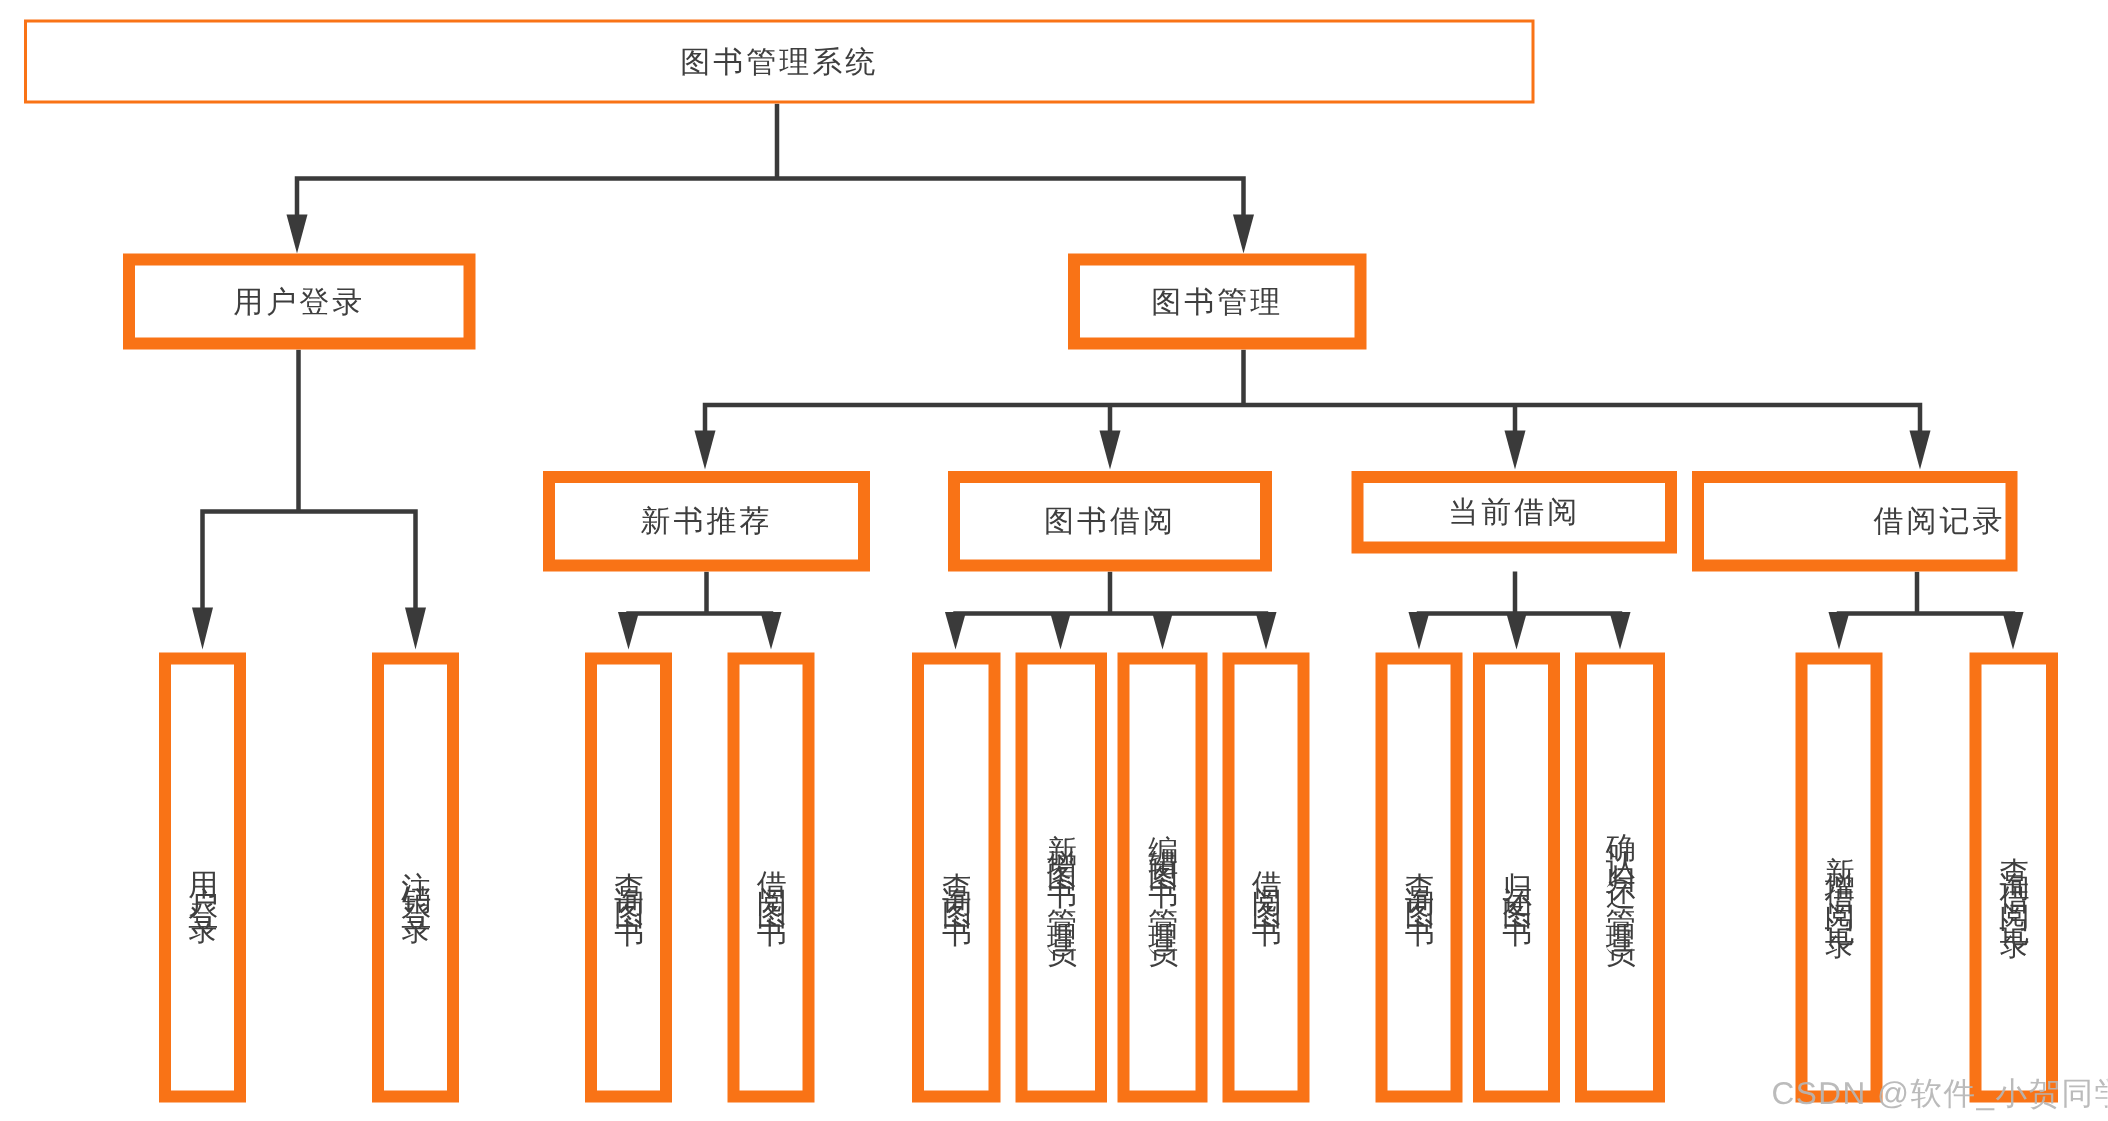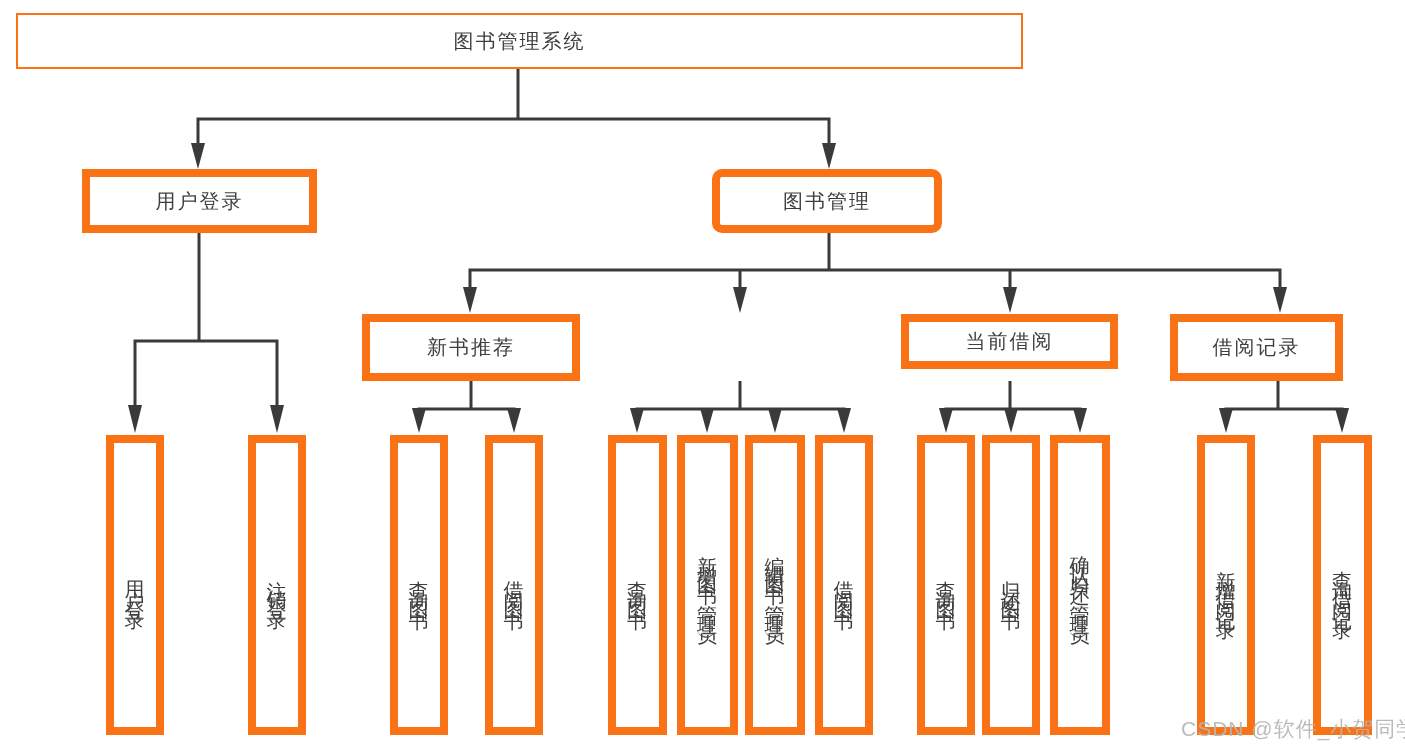--- a/index.html
+++ b/index.html
@@ -70,31 +70,34 @@
     <polygon points="1335,408 1349,408 1342,433"></polygon>
   </svg>
 
   <div class="box root" style="left:16px; top:13px; width:1007px; height:56px; border-width:2px;">
     <span class="hlabel">图书管理系统</span>
   </div>
 
   <div class="box" style="left:82px; top:169px; width:235px; height:64px;">
     <span class="hlabel">用户登录</span>
   </div>
-  <div class="box" style="left:712px; top:169px; width:230px; height:64px;border-radius:10px;">
+  <div class="box" style="left:712px; top:169px; width:199px; height:64px;">
     <span class="hlabel">图书管理</span>
   </div>
 
   <div class="box" style="left:362px; top:314px; width:218px; height:67px;font-family:Liberation Mono, monospace;">
     <span class="hlabel">新书推荐</span>
   </div>
+  <div class="box" style="left:632px; top:314px; width:216px; height:67px;">
+    <span class="hlabel">图书借阅</span>
+  </div>
   <div class="box" style="left:901px; top:314px; width:217px; height:55px;">
     <span class="hlabel">当前借阅</span>
   </div>
-  <div class="box" style="left:1170px; top:314px; width:173px; height:67px;">
+  <div class="box" style="left:1128px; top:314px; width:217px; height:67px;justify-content:flex-end;">
     <span class="hlabel">借阅记录</span>
   </div>
 
   <div class="box" style="left:106px; top:435px; width:58px; height:300px;">
     <span class="vlabel">用户登录</span>
   </div>
   <div class="box" style="left:248px; top:435px; width:58px; height:300px;">
     <span class="vlabel">注销登录</span>
   </div>
 

